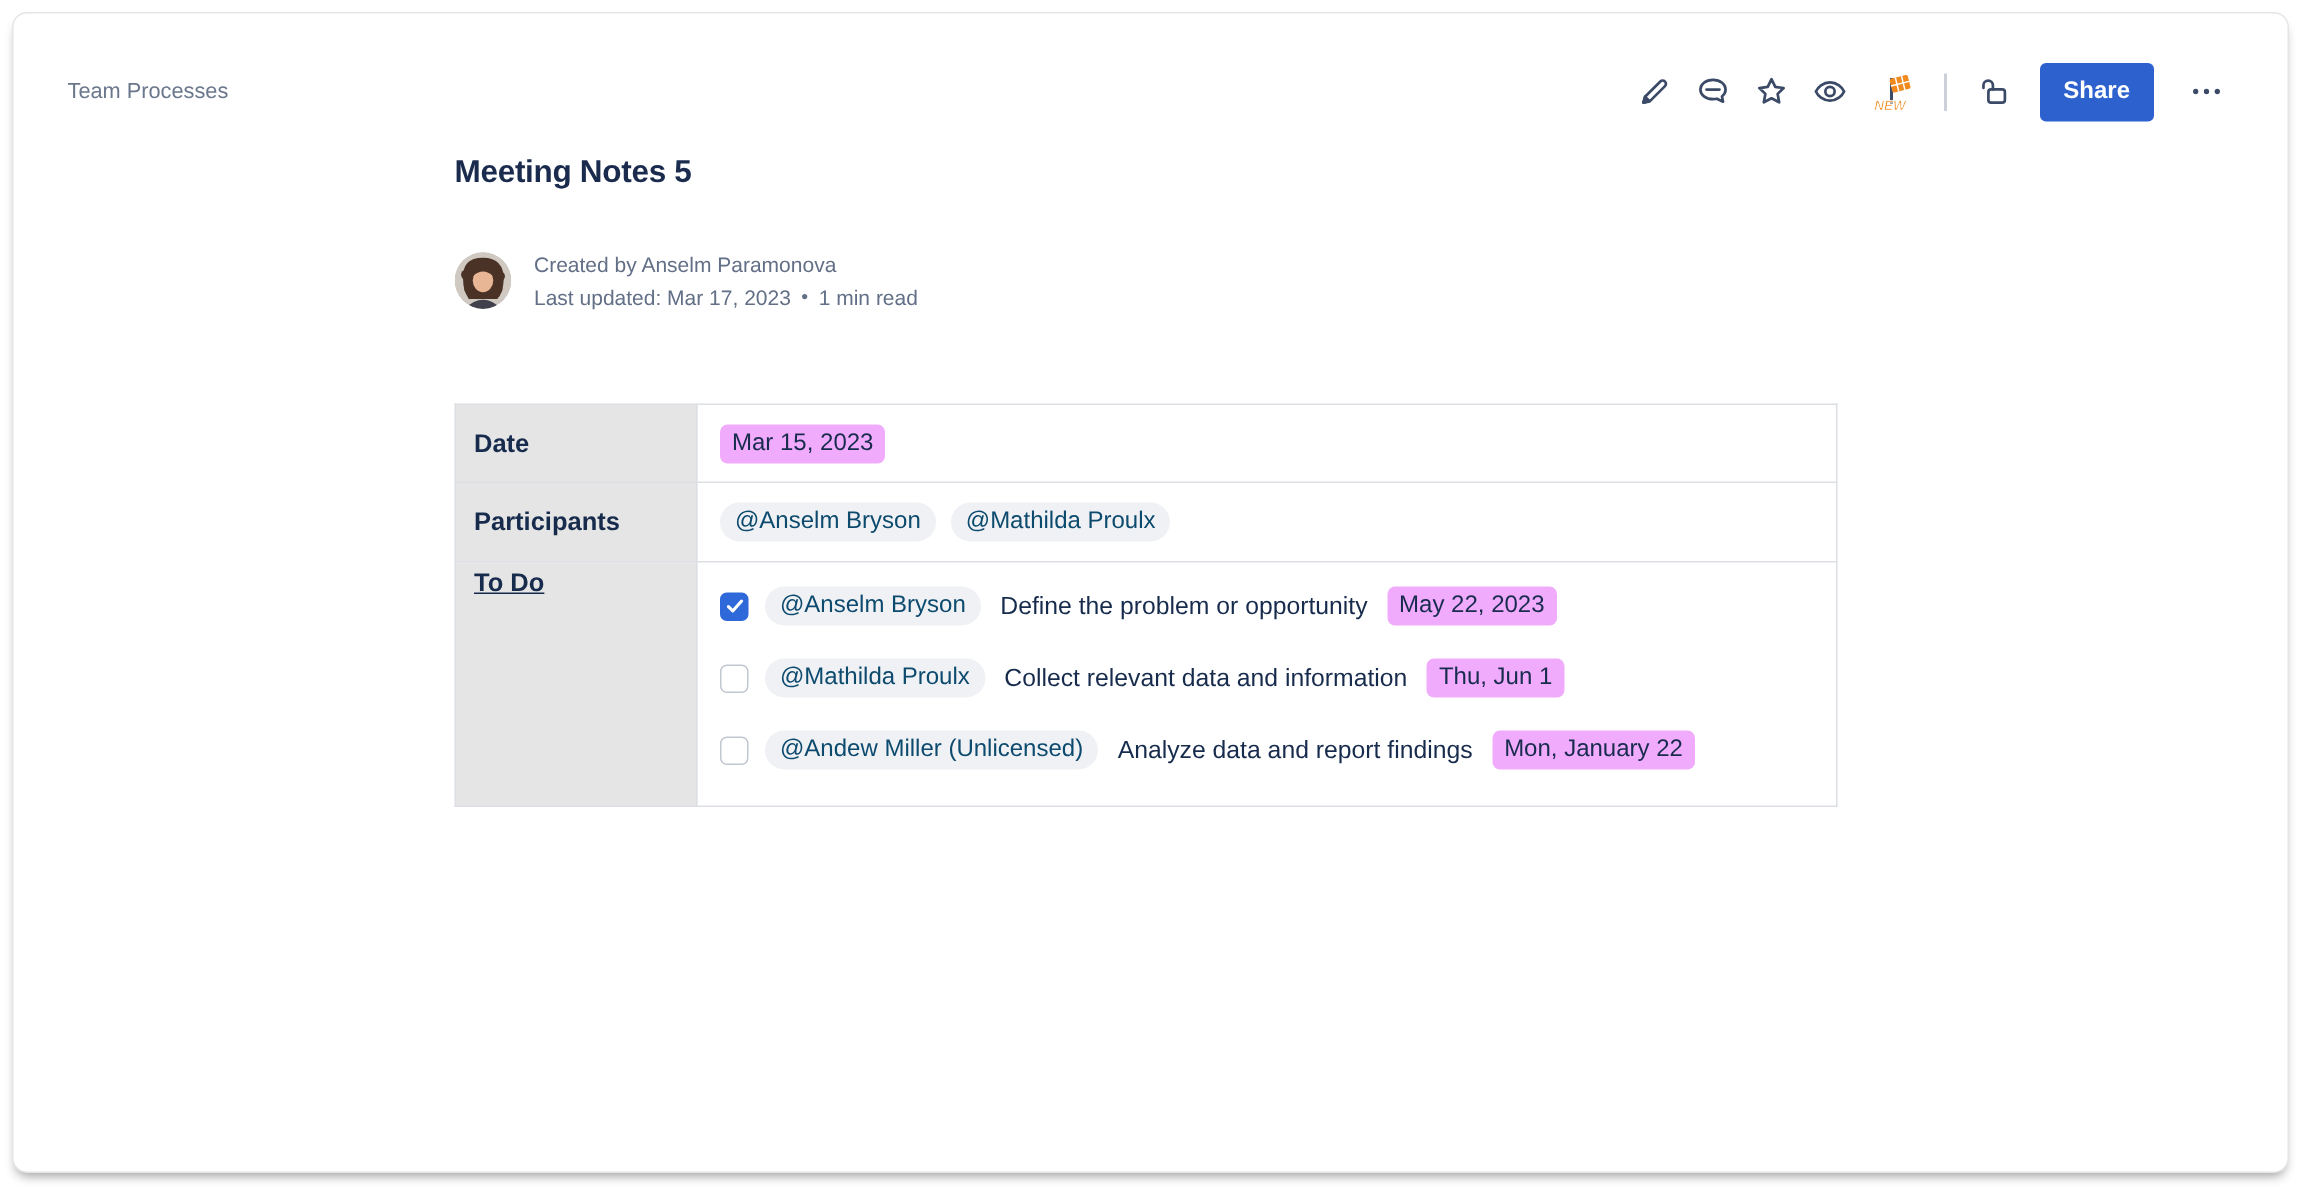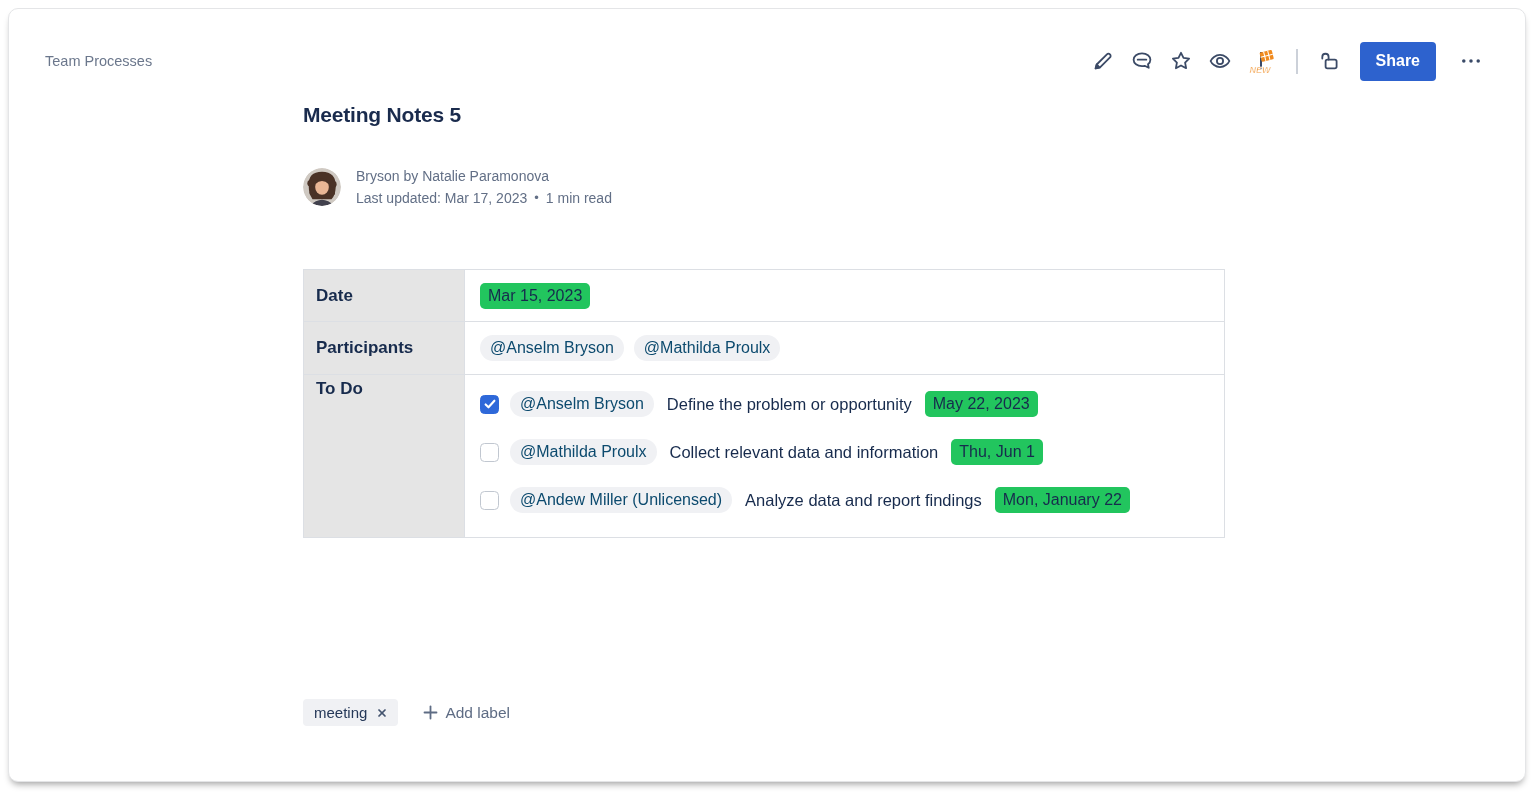--- a/index.html
+++ b/index.html
@@ -56,31 +56,31 @@
   }
   table.props th, table.props td { border:1px solid #dcdfe4; }
   table.props th {
     width:161px; background:#e5e5e5; text-align:left; vertical-align:middle;
     padding:0 12px; font-size:17px; font-weight:700; color:#172b4d;
   }
   table.props td { padding:0 15px; vertical-align:middle; }
   tr.row-date    { height:52px; }
   tr.row-part    { height:53px; }
   tr.row-todo    { height:163px; }
-  tr.row-todo th { vertical-align:top; padding-top:4px; }
+  tr.row-todo th { vertical-align:top; padding-top:4px;text-decoration:underline; }
   tr.row-todo td { vertical-align:top; padding-top:16px; }
 
   .pill {
     display:inline-flex; align-items:center; height:26px; padding:0 10px;
     background:#f0f1f4; border-radius:13px; font-size:16px; color:#0c4a6e;
     cursor:pointer; white-space:nowrap;
   }
   .lozenge {
     display:inline-flex; align-items:center; height:26px; padding:0 8px;
-    background:#22c55e; border-radius:5px; font-size:16px; color:#172b4d;
+    background:#f0abfc; border-radius:5px; font-size:16px; color:#172b4d;
     white-space:nowrap;
     text-align:right;
   }
   .mention-group { display:flex; gap:10px; align-items:center; }
 
   .task { display:flex; align-items:center; gap:11px; margin-bottom:22px; }
   .task:last-child { margin-bottom:0; }
   .task-text { font-size:16.5px; color:#172b4d; margin:0 2px; }
   .checkbox {
     width:19px; height:19px; border:1.4px solid #c1c7d0; border-radius:4.5px;
@@ -179,21 +179,21 @@
               <circle cx="32" cy="17" r="3.4" fill="#4a3226"></circle>
             <circle cx="10" cy="26" r="3.2" fill="#4a3226"></circle>
               <circle cx="30.5" cy="26" r="3.2" fill="#4a3226"></circle>
             <ellipse cx="20" cy="20" rx="7.2" ry="8.2" fill="#e9b695"></ellipse>
             <path d="M12.8 17 Q20 10.5 27.2 17 Q26 11 20 11 Q14 11 12.8 17Z" fill="#4a3226"></path>
             <path d="M7 40 Q20 27 33 40 Z" fill="#41414d"></path>
           </g>
         </svg>
       </div>
       <div class="byline-text">
-        <div>Bryson by Natalie Paramonova</div>
+        <div>Created by Anselm Paramonova</div>
         <div class="byline-row2">
           <span>Last updated: Mar 17, 2023</span>
           <span class="dot-sep">•</span>
           <span>1 min read</span>
         </div>
       </div>
     </div>
 
     <table class="props">
       <tbody>
@@ -243,33 +243,15 @@
               <span class="pill">@Andew Miller (Unlicensed)</span>
               <span class="task-text">Analyze data and report findings</span>
               <span class="lozenge">Mon, January 22</span>
             </div>
 
           </td>
         </tr>
       </tbody>
     </table>
 
-    <div class="labels">
-      <span class="label-chip">
-        <span>meeting</span>
-        <span class="remove-x">
-          <svg width="10" height="10" viewBox="0 0 10 10" stroke="#44546f" stroke-width="1.7" stroke-linecap="round">
-            <line x1="2" y1="2" x2="8" y2="8"></line>
-              <line x1="8" y1="2" x2="2" y2="8"></line>
-          </svg>
-        </span>
-      </span>
-      <span class="add-label">
-        <svg width="15" height="15" viewBox="0 0 15 15" stroke="#5e6c84" stroke-width="1.8" stroke-linecap="round">
-          <line x1="7.5" y1="1.5" x2="7.5" y2="13.5"></line>
-            <line x1="1.5" y1="7.5" x2="13.5" y2="7.5"></line>
-        </svg>
-        <span>Add label</span>
-      </span>
-    </div>
 
   </div>
 </div>
 
 </body></html>

